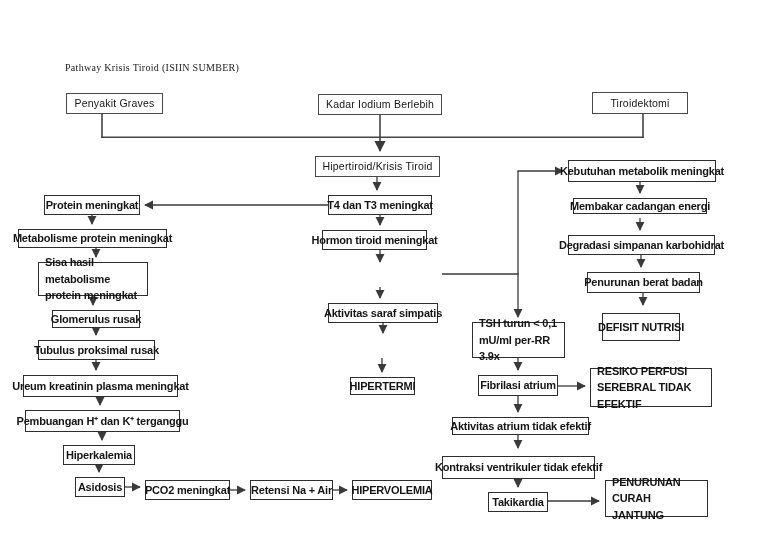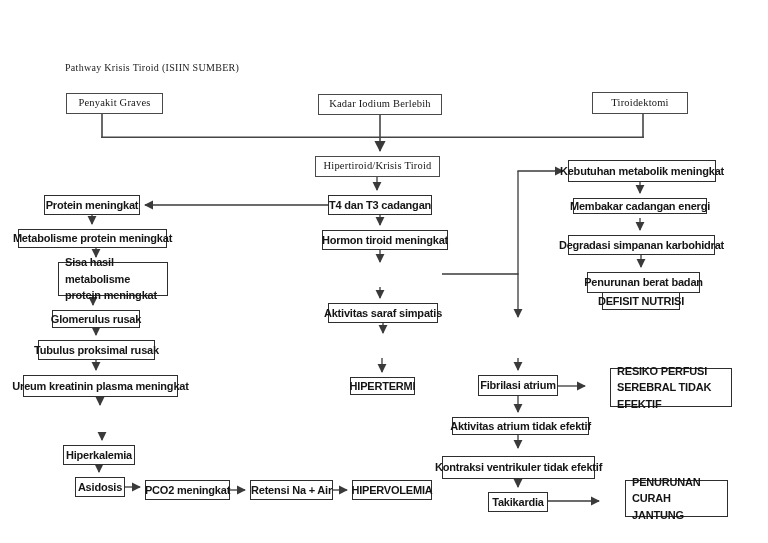--- a/index.html
+++ b/index.html
@@ -17,27 +17,27 @@
   }
   .node {
     position:absolute; box-sizing:border-box;
     border:1.5px solid #2e2e2e; background:#fff;
     display:flex; align-items:center; justify-content:center;
     text-align:center; color:#151515;
     font-weight:bold; font-size:11px; letter-spacing:-0.2px;
     line-height:1.35; padding:1px 2px; white-space:nowrap;
   }
   .serif {
-    font-family:Liberation Serif, serif; font-weight:normal;
+    font-family:Liberation Sans, sans-serif; font-weight:normal;
     font-size:10.5px; letter-spacing:0.2px;
     border-width:1.2px; border-color:#4a4a4a;
   }
   .ml {
     white-space:pre-line; justify-content:flex-start; text-align:left;
-    padding-left:6px; line-height:1.5;margin-left:20px;
+    padding-left:6px; line-height:1.5;
   }
 </style>
 </head>
 <body>
 
 <div class="canvas">
 
   <svg class="wires">
     <defs>
       <marker id="ah" markerWidth="8" markerHeight="8" refX="6.3" refY="3.5" orient="auto">
@@ -88,44 +88,47 @@
     <line x1="333" y1="490" x2="347" y2="490" marker-end="url(#ah)"></line>
   </svg>
 
   <div class="title">Pathway Krisis Tiroid (ISIIN SUMBER)</div>
 
   <div class="node serif" style="left:66px;top:93px;width:97px;height:21px">Penyakit Graves</div>
   <div class="node serif" style="left:318px;top:94px;width:124px;height:21px">Kadar Iodium Berlebih</div>
   <div class="node serif" style="left:592px;top:92px;width:96px;height:22px">Tiroidektomi</div>
   <div class="node serif" style="left:315px;top:156px;width:125px;height:21px">Hipertiroid/Krisis Tiroid</div>
 
-  <div class="node" style="left:328px;top:195px;width:104px;height:20px">T4 dan T3 cadangan</div>
-  <div class="node" style="left:322px;top:230px;width:126px;height:20px">Hormon tiroid meningkat</div>
+  <div class="node" style="left:328px;top:195px;width:104px;height:20px">T4 dan T3 meningkat</div>
+  <div class="node" style="left:322px;top:230px;width:105px;height:20px">Hormon tiroid meningkat</div>
   <div class="node" style="left:328px;top:303px;width:110px;height:20px">Aktivitas saraf simpatis</div>
   <div class="node" style="left:350px;top:377px;width:65px;height:18px">HIPERTERMI</div>
 
   <div class="node" style="left:44px;top:195px;width:96px;height:20px">Protein meningkat</div>
   <div class="node" style="left:18px;top:229px;width:149px;height:19px">Metabolisme protein meningkat</div>
   <div class="node ml" style="left:38px;top:262px;width:110px;height:34px">Sisa hasil metabolisme
 protein meningkat</div>
   <div class="node" style="left:52px;top:310px;width:88px;height:18px">Glomerulus rusak</div>
   <div class="node" style="left:38px;top:340px;width:117px;height:20px">Tubulus proksimal rusak</div>
   <div class="node" style="left:23px;top:375px;width:155px;height:22px">Ureum kreatinin plasma meningkat</div>
+  <div class="node" style="left:25px;top:410px;width:155px;height:22px">Pembuangan H⁺ dan K⁺ terganggu</div>
   <div class="node" style="left:63px;top:445px;width:72px;height:20px">Hiperkalemia</div>
   <div class="node" style="left:75px;top:477px;width:50px;height:20px">Asidosis</div>
   <div class="node" style="left:145px;top:480px;width:85px;height:20px">PCO2 meningkat</div>
   <div class="node" style="left:250px;top:480px;width:83px;height:20px">Retensi Na + Air</div>
   <div class="node" style="left:352px;top:480px;width:80px;height:20px">HIPERVOLEMIA</div>
 
   <div class="node" style="left:568px;top:160px;width:148px;height:22px">Kebutuhan metabolik meningkat</div>
   <div class="node" style="left:573px;top:198px;width:134px;height:16px">Membakar cadangan energi</div>
   <div class="node" style="left:568px;top:235px;width:147px;height:20px">Degradasi simpanan karbohidrat</div>
   <div class="node" style="left:587px;top:272px;width:113px;height:21px">Penurunan berat badan</div>
-  <div class="node" style="left:602px;top:292px;width:78px;height:18px">DEFISIT NUTRISI</div>
+  <div class="node" style="left:602px;top:313px;width:78px;height:28px">DEFISIT NUTRISI</div>
 
+  <div class="node ml" style="left:472px;top:322px;width:93px;height:36px">TSH turun &lt; 0,1
+mU/ml per-RR 3.9x</div>
   <div class="node" style="left:478px;top:375px;width:80px;height:21px">Fibrilasi atrium</div>
   <div class="node ml" style="left:590px;top:368px;width:122px;height:39px">RESIKO PERFUSI
 SEREBRAL TIDAK EFEKTIF</div>
   <div class="node" style="left:452px;top:417px;width:137px;height:18px">Aktivitas atrium tidak efektif</div>
   <div class="node" style="left:442px;top:456px;width:153px;height:23px">Kontraksi ventrikuler tidak efektif</div>
   <div class="node" style="left:488px;top:492px;width:60px;height:20px">Takikardia</div>
   <div class="node ml" style="left:605px;top:480px;width:103px;height:37px">PENURUNAN
 CURAH JANTUNG</div>
 
 </div>

